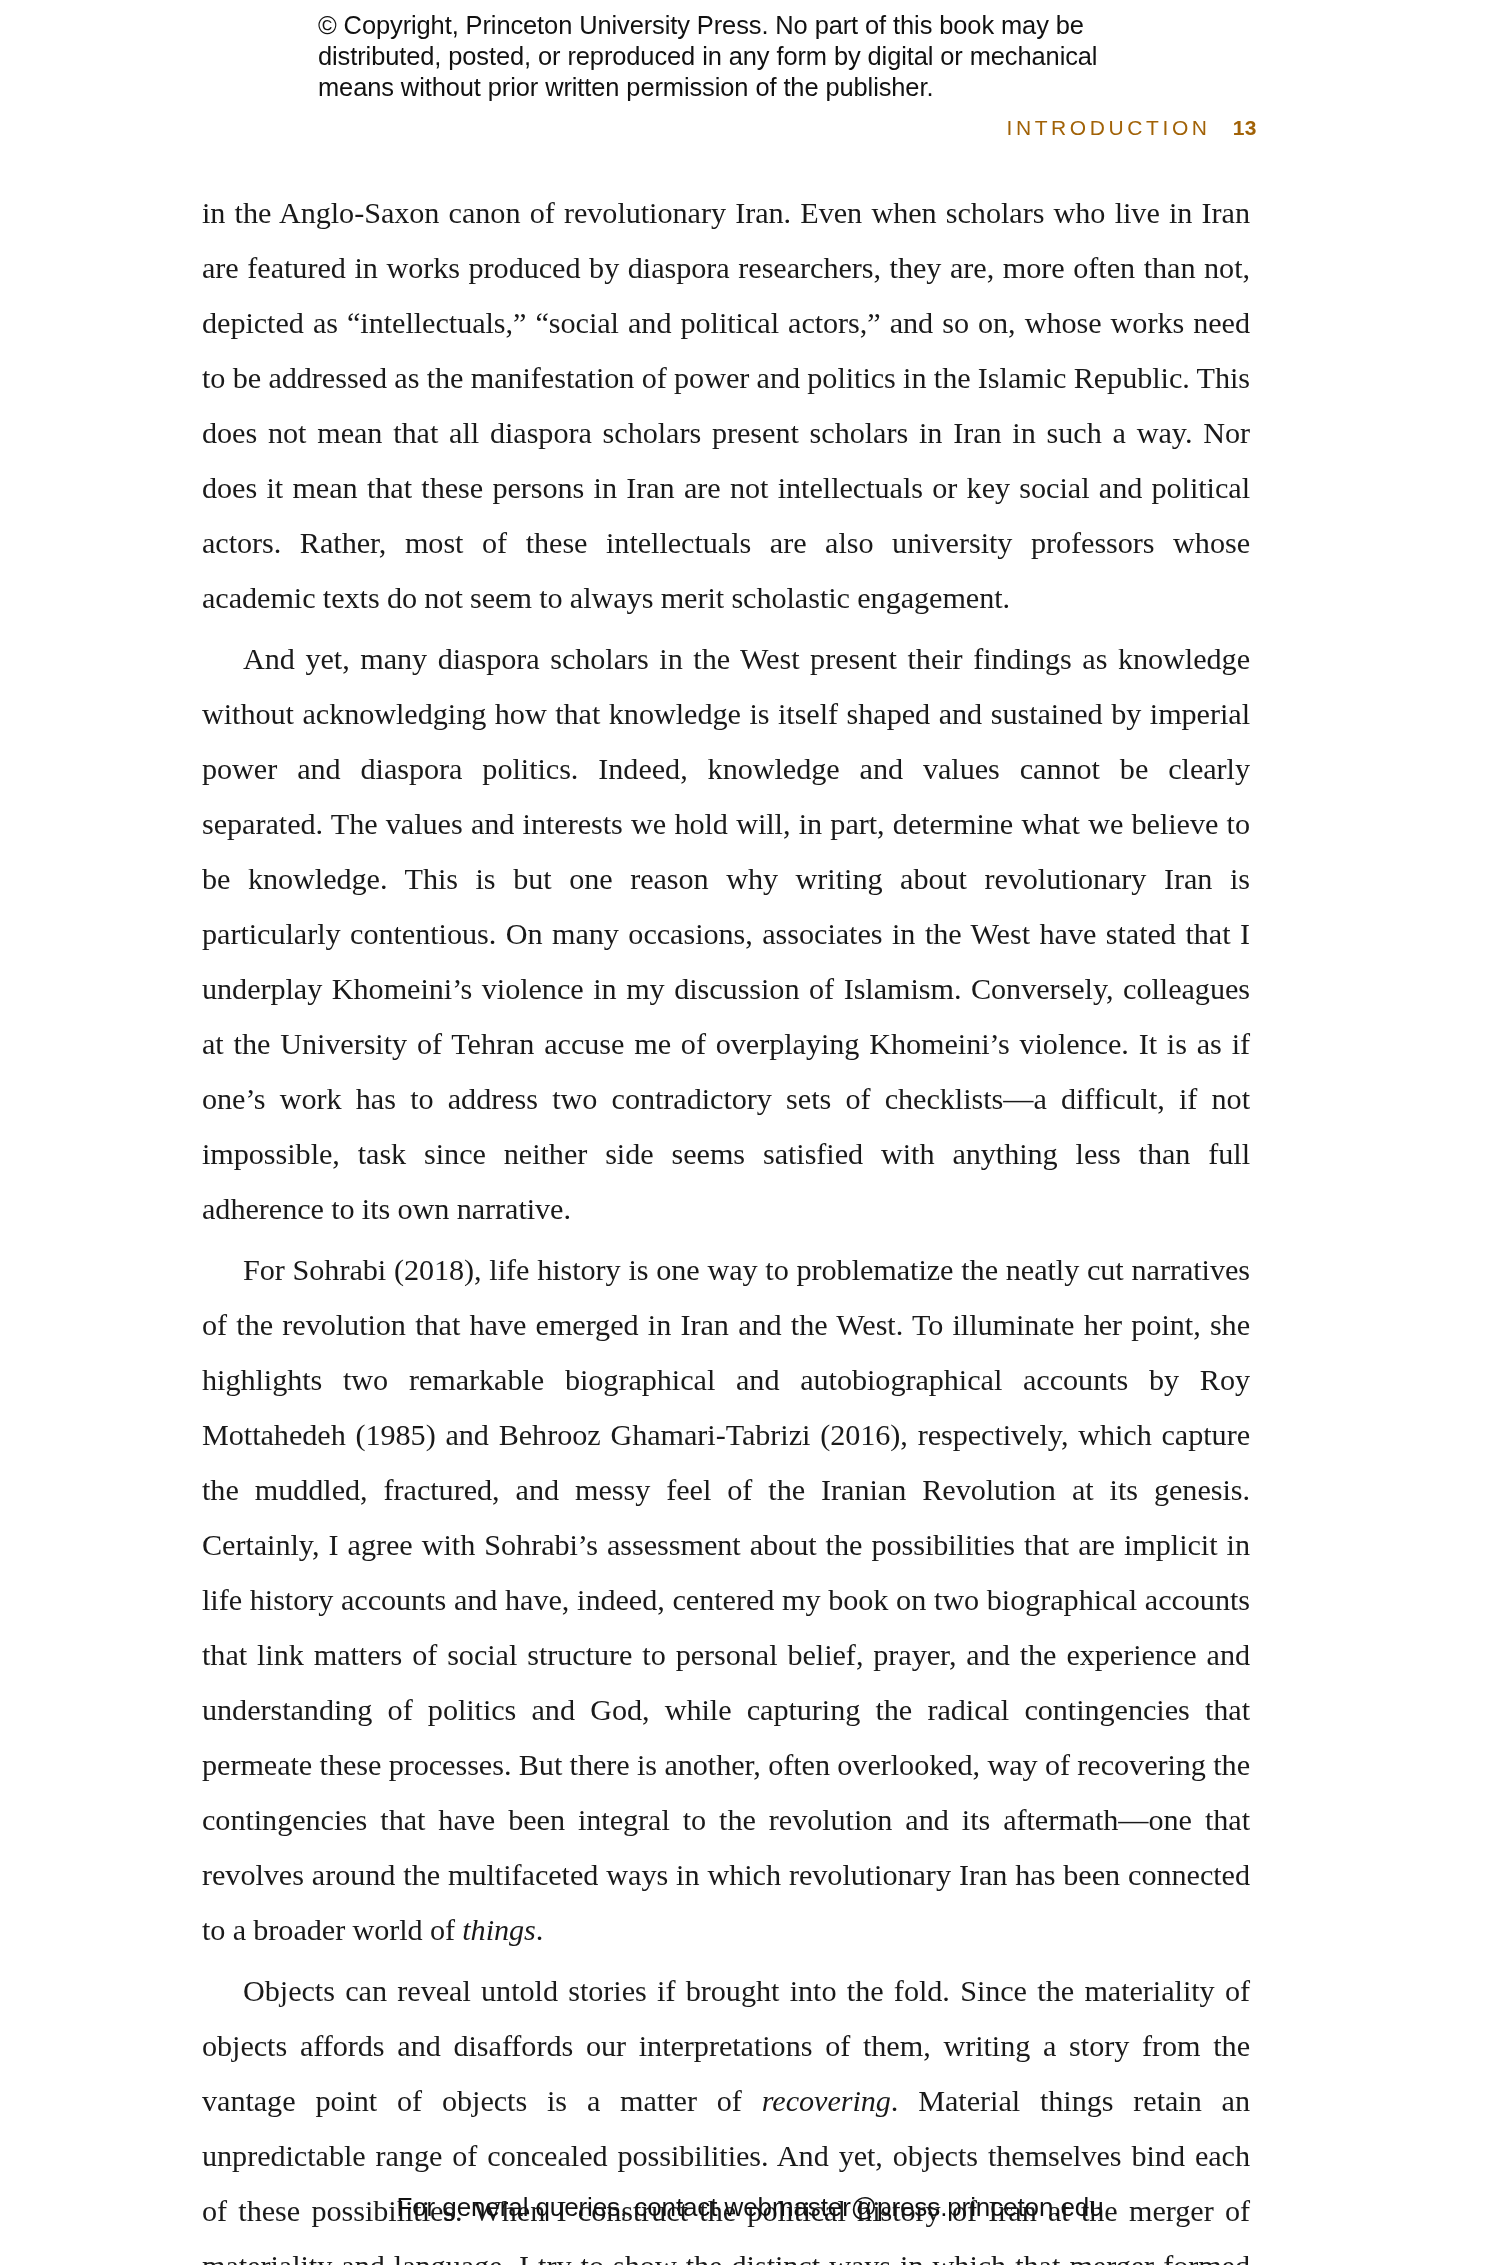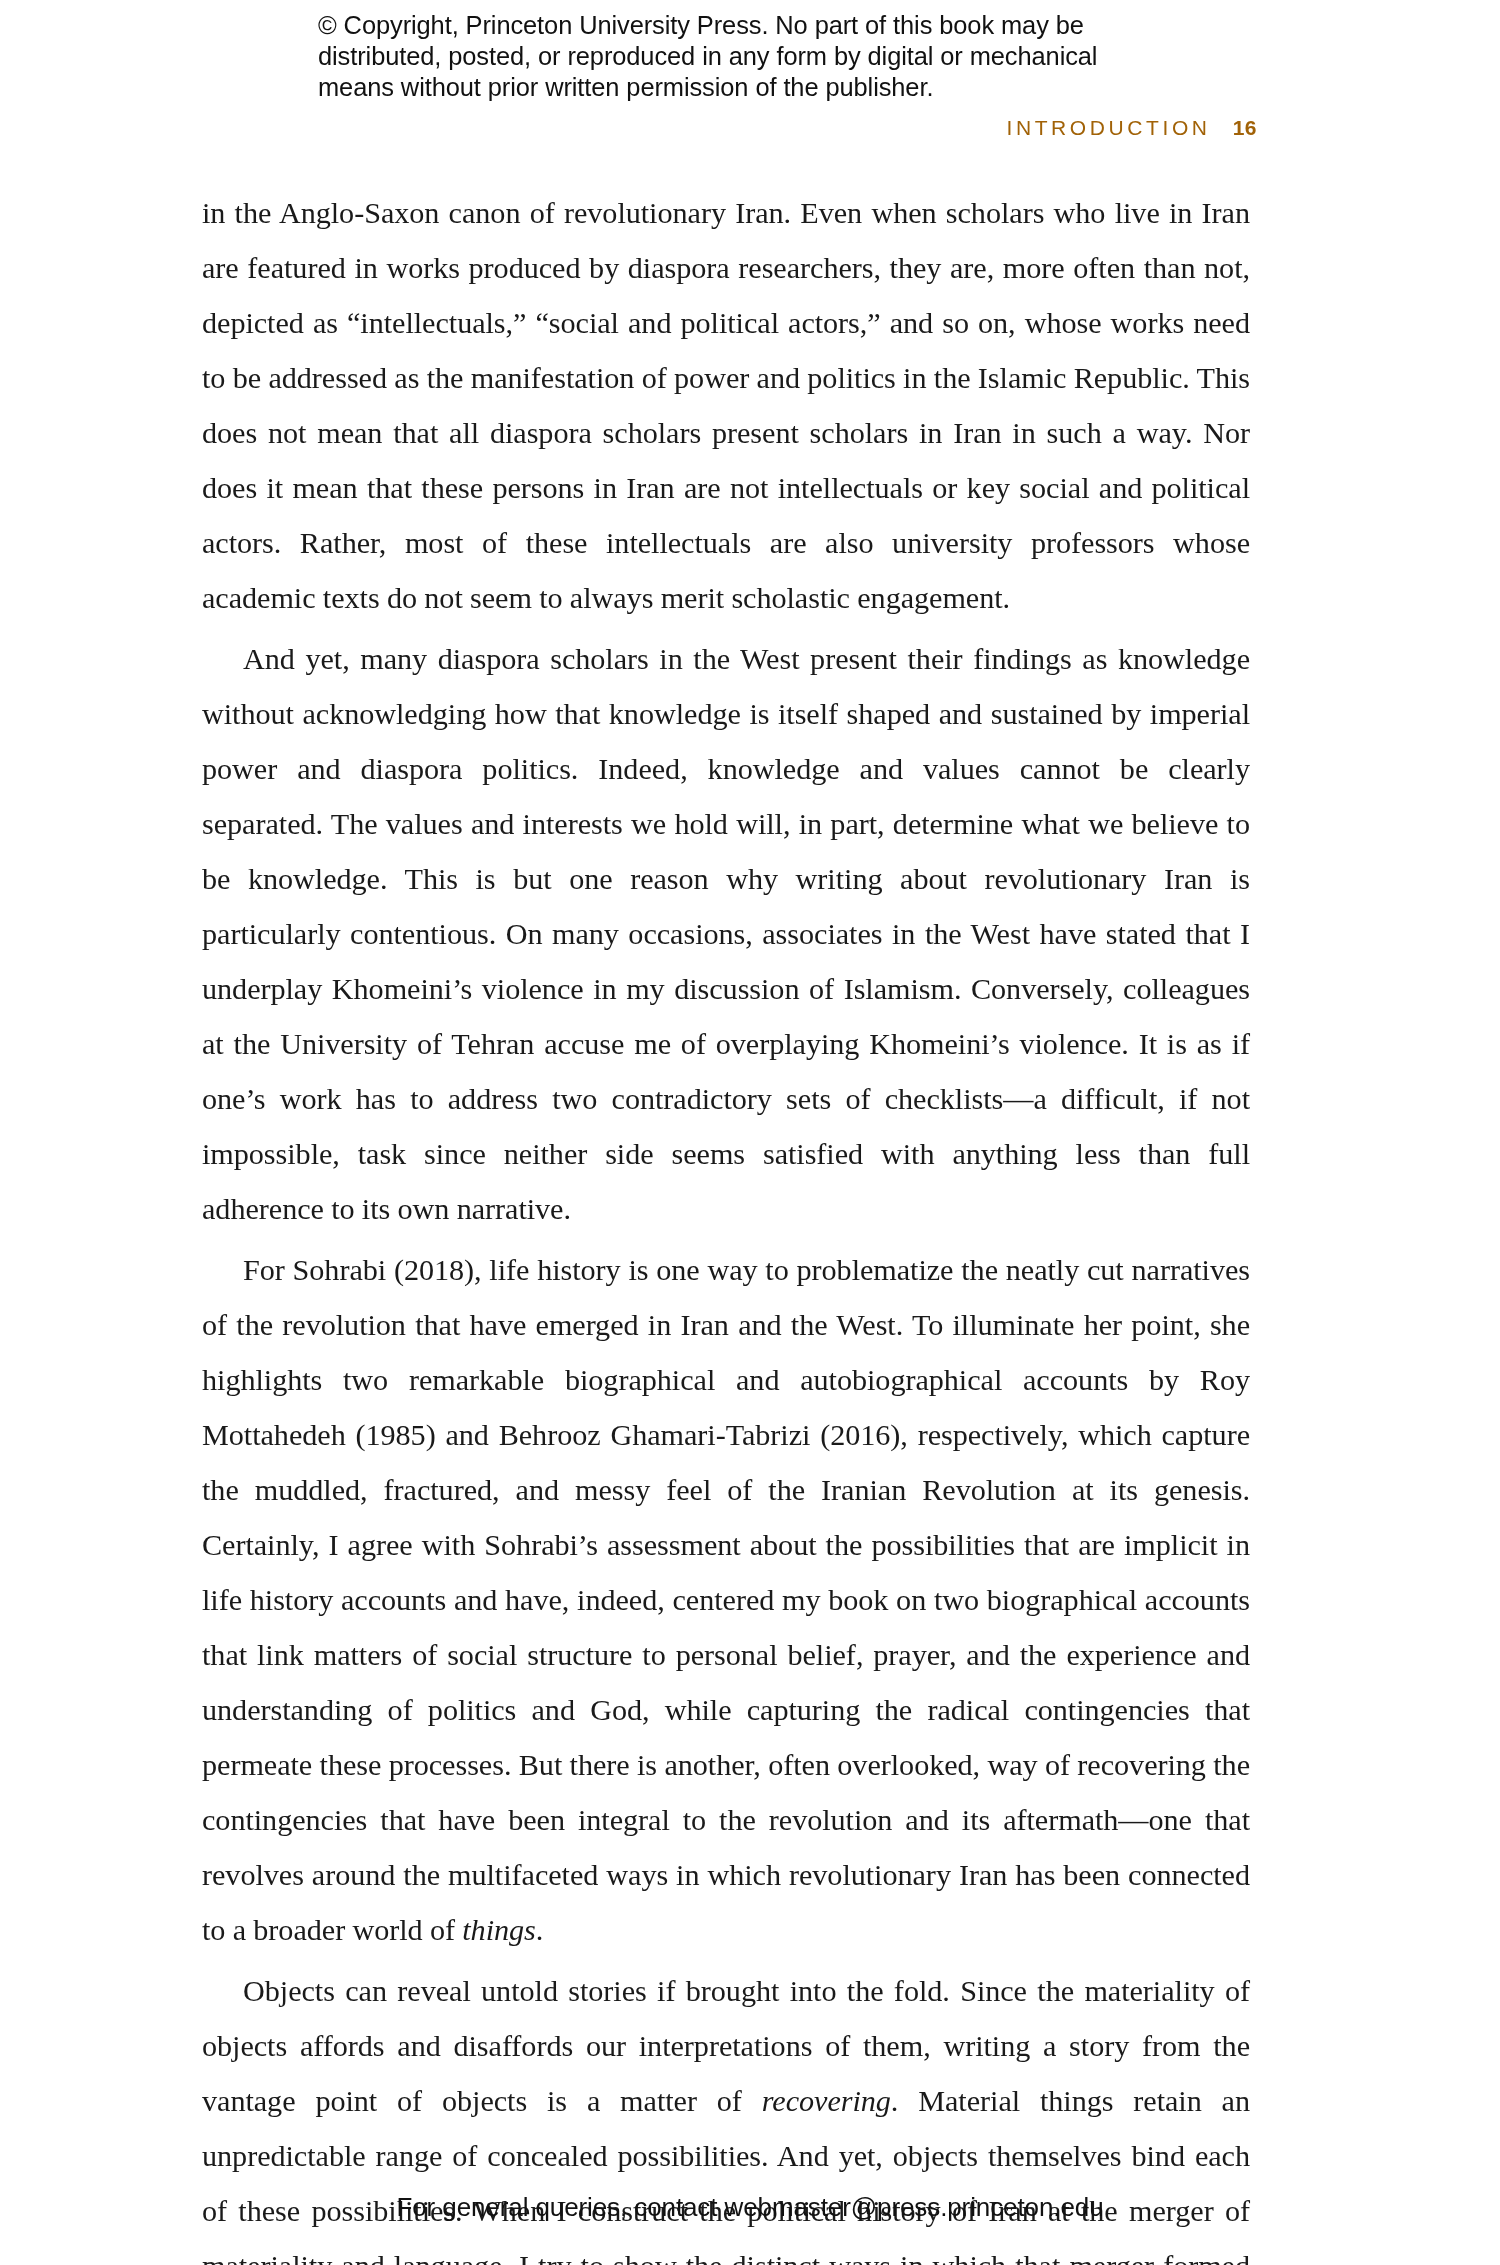--- a/index.html
+++ b/index.html
@@ -93,21 +93,21 @@
 <body>
 
 <div class="copyright-notice">
   <span class="line">© Copyright, Princeton University Press. No part of this book may be</span>
   <span class="line">distributed, posted, or reproduced in any form by digital or mechanical</span>
   <span class="line">means without prior written permission of the publisher.</span>
 </div>
 
 <div class="running-head">
   <span class="rh-title">INTRODUCTION</span>
-  <span class="rh-folio">16</span>
+  <span class="rh-folio">13</span>
 </div>
 
 <div class="text-block" id="text-block">
     <p class="para">in the Anglo-Saxon canon of revolutionary Iran. Even when scholars who live in Iran are featured in works produced by diaspora researchers, they are, more often than not, depicted as “intellectuals,” “social and political actors,” and so on, whose works need to be addressed as the manifestation of power and politics in the Islamic Republic. This does not mean that all diaspora scholars present scholars in Iran in such a way. Nor does it mean that these persons in Iran are not intellectuals or key social and political actors. Rather, most of these intellectuals are also university professors whose academic texts do not seem to always merit scholastic engagement.</p>
     <p class="para indent">And yet, many diaspora scholars in the West present their findings as knowledge without acknowledging how that knowledge is itself shaped and sustained by imperial power and diaspora politics. Indeed, knowledge and values cannot be clearly separated. The values and interests we hold will, in part, determine what we believe to be knowledge. This is but one reason why writing about revolutionary Iran is particularly contentious. On many occasions, associates in the West have stated that I underplay Khomeini’s violence in my discussion of Islamism. Conversely, colleagues at the University of Tehran accuse me of overplaying Khomeini’s violence. It is as if one’s work has to address two contradictory sets of checklists—a difficult, if not impossible, task since neither side seems satisfied with anything less than full adherence to its own narrative.</p>
     <p class="para indent">For Sohrabi (2018), life history is one way to problematize the neatly cut narratives of the revolution that have emerged in Iran and the West. To illuminate her point, she highlights two remarkable biographical and autobiographical accounts by Roy Mottahedeh (1985) and Behrooz Ghamari-Tabrizi (2016), respectively, which capture the muddled, fractured, and messy feel of the Iranian Revolution at its genesis. Certainly, I agree with Sohrabi’s assessment about the possibilities that are implicit in life history accounts and have, indeed, centered my book on two biographical accounts that link matters of social structure to personal belief, prayer, and the experience and understanding of politics and God, while capturing the radical contingencies that permeate these processes. But there is another, often overlooked, way of recovering the contingencies that have been integral to the revolution and its aftermath—one that revolves around the multifaceted ways in which revolutionary Iran has been connected to a broader world of <i>things</i>.</p>
     <p class="para indent">Objects can reveal untold stories if brought into the fold. Since the materiality of objects affords and disaffords our interpretations of them, writing a story from the vantage point of objects is a matter of <i>recovering</i>. Material things retain an unpredictable range of concealed possibilities. And yet, objects themselves bind each of these possibilities. When I construct the political history of Iran at the merger of materiality and language, I try to show the distinct ways in which that merger formed the grounds for various modes of action whose limits, if</p>
   </div>
 
 <div class="footer-line">For general queries, contact webmaster@press.princeton.edu</div>

